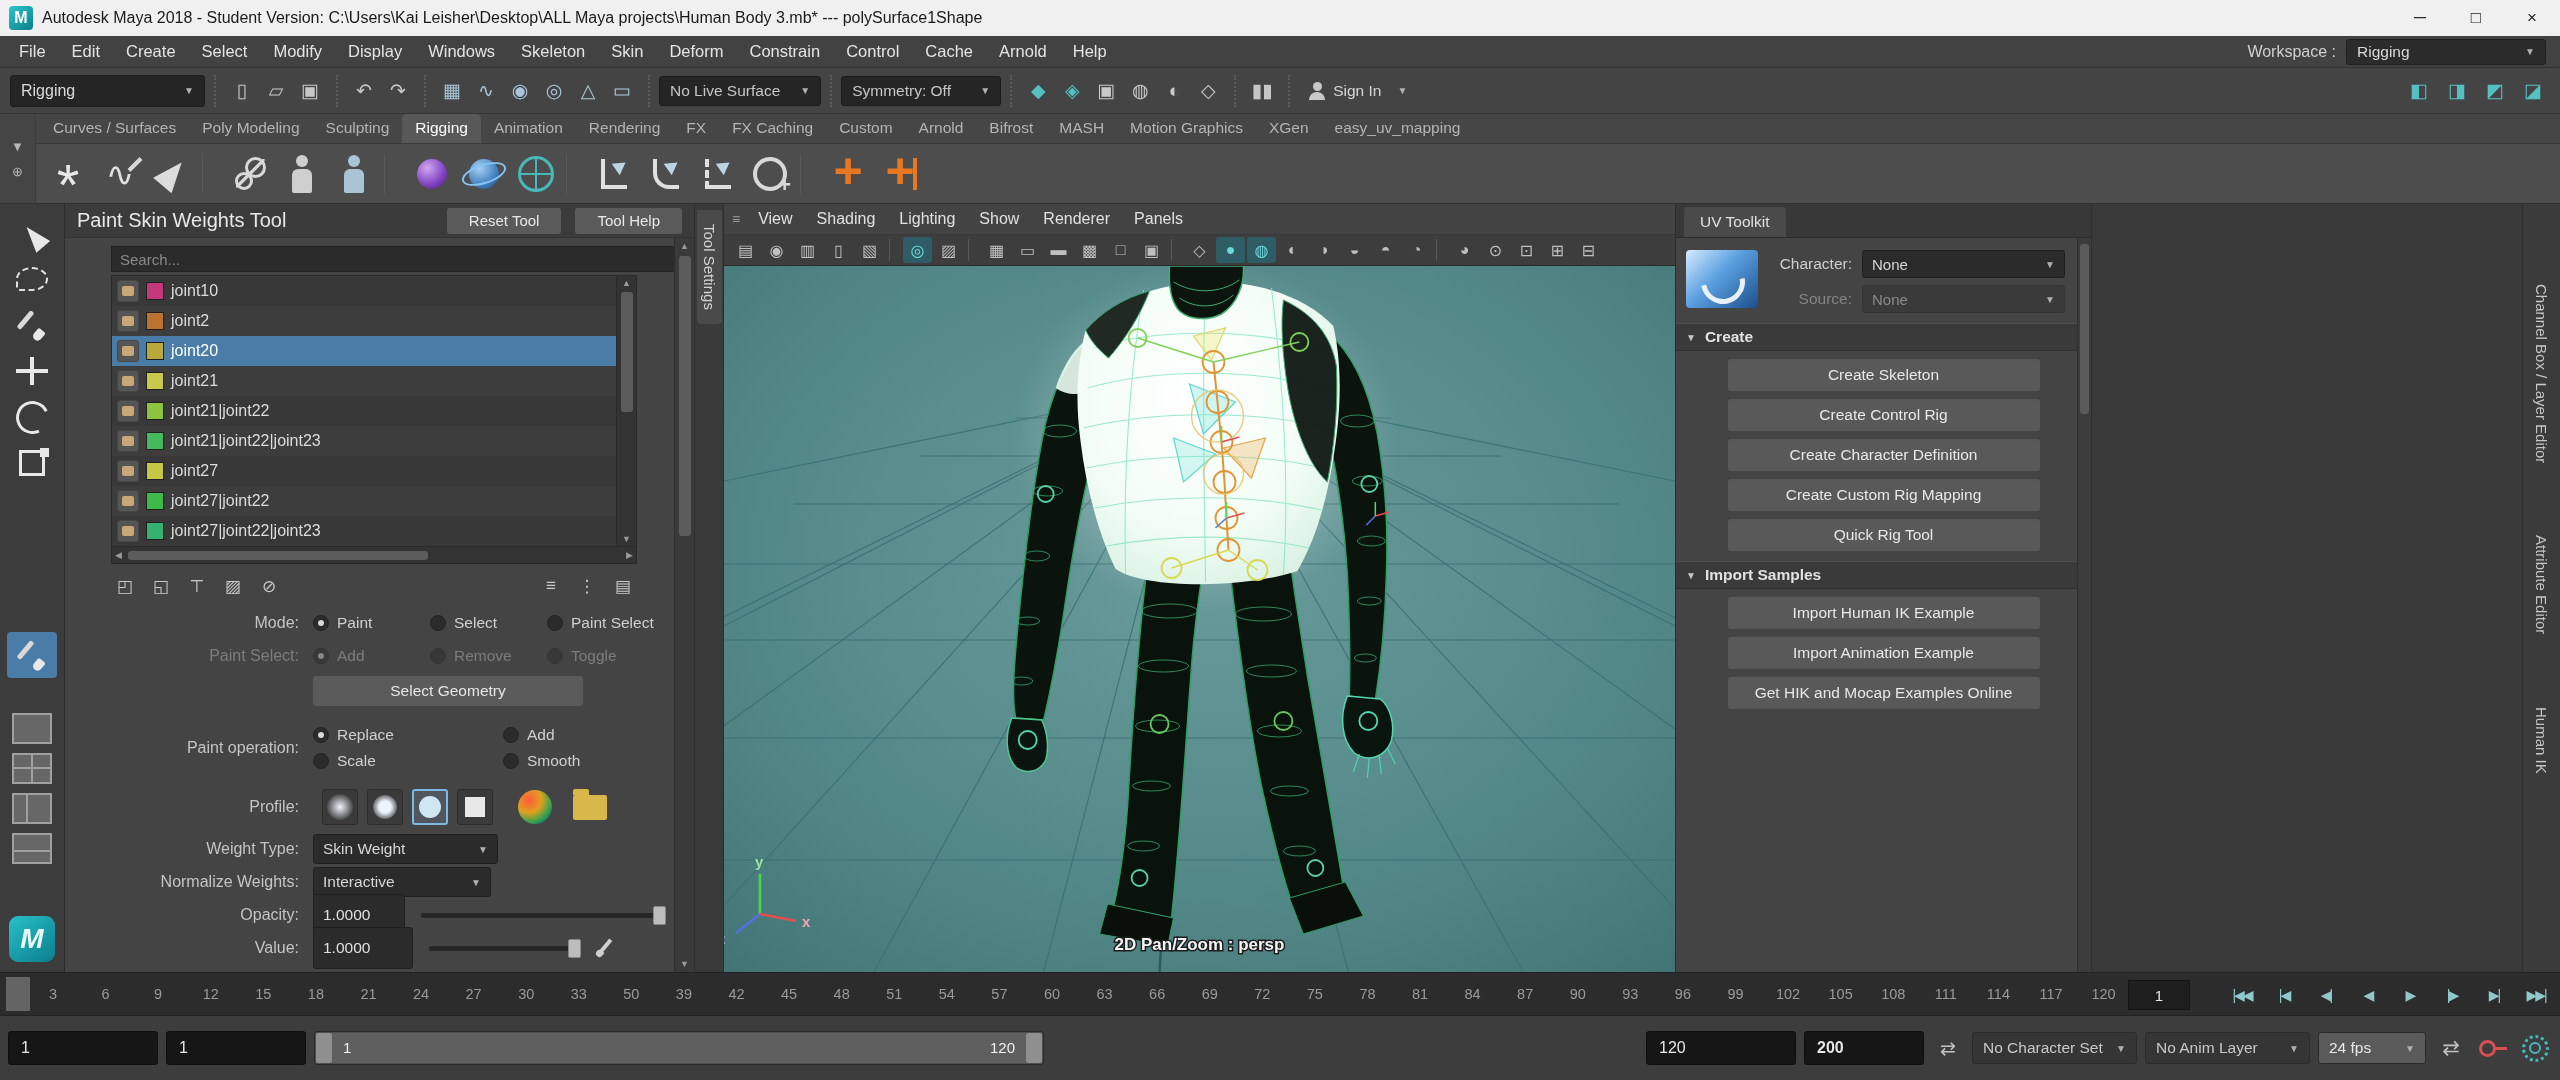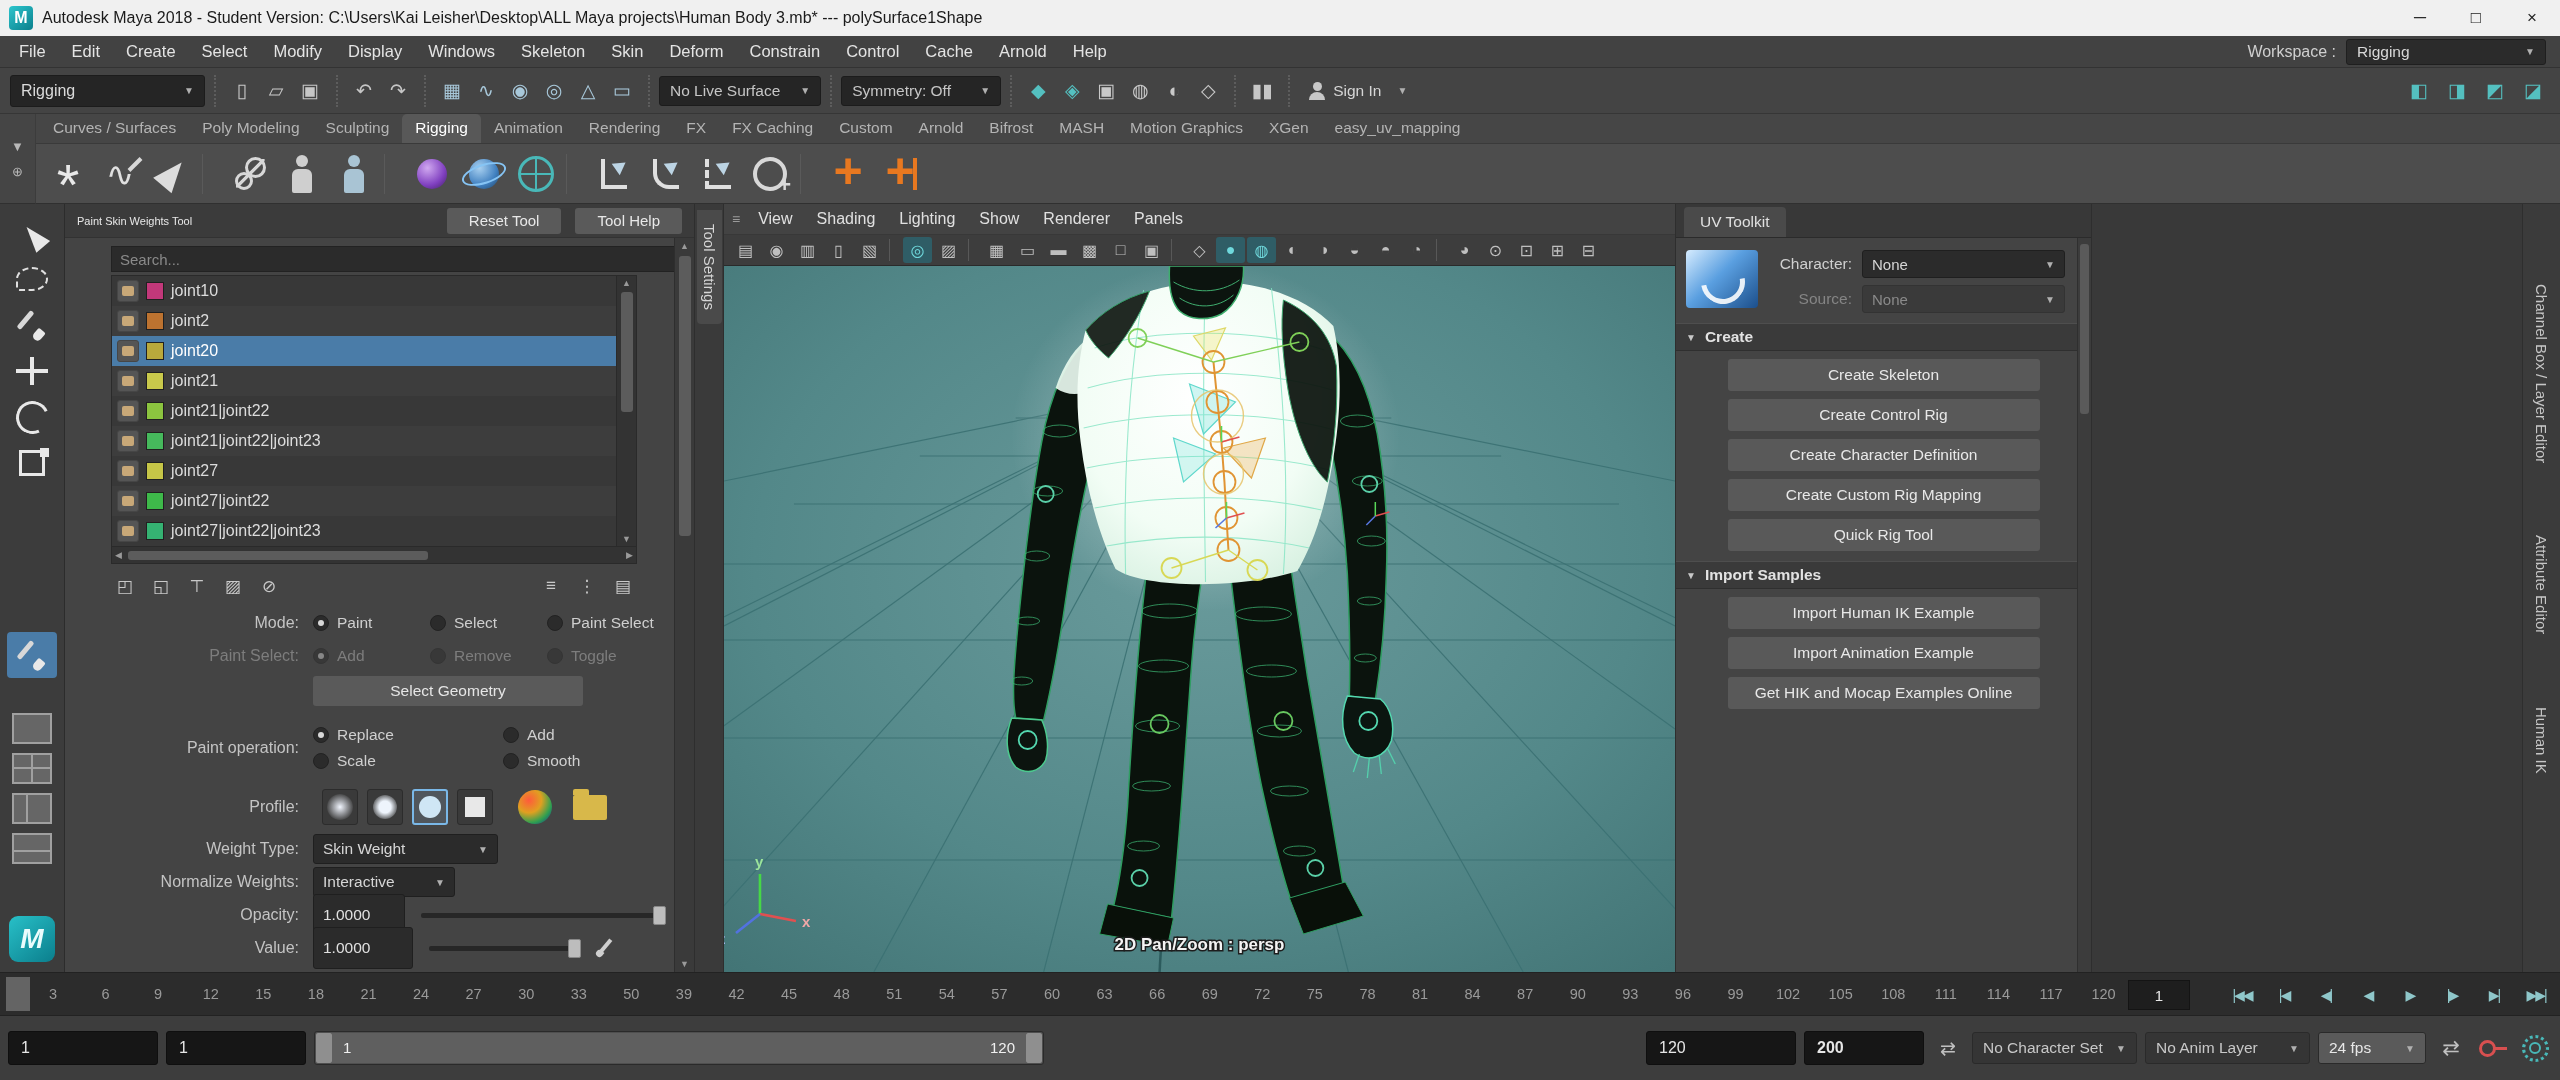--- a/index.html
+++ b/index.html
@@ -91,21 +91,21 @@
 .k-lay1::before,.k-lay4::before,.k-lay2::before,.k-lay3::before{content:"";width:36px;height:27px;border:2px solid #a0a0a0;background:#666;}
 .k-lay4::before{background:linear-gradient(#a0a0a0 0 0) center/2px 100% no-repeat,linear-gradient(#a0a0a0 0 0) center/100% 2px no-repeat,#666;}
 .k-lay2::before{background:linear-gradient(#a0a0a0 0 0) 35% 0/2px 100% no-repeat,#666;}
 .k-lay3::before{background:linear-gradient(#a0a0a0 0 0) 0 60%/100% 2px no-repeat,#666;}
 .maya-logo{margin-top:auto;width:46px;height:46px;border-radius:9px;background:linear-gradient(140deg,#28c0c8,#0b7e8c);display:flex;align-items:center;justify-content:center;color:#eafcfc;font-size:28px;font-weight:bold;font-style:italic;}
 .maya-logo::before{content:"M";}
 
 
 .tool-panel{width:630px;background:#444;border-right:1px solid #2e2e2e;position:relative;overflow:hidden;display:flex;flex-direction:column;}
 .tp-header{height:34px;background:#3b3b3b;border-bottom:1px solid #323232;display:flex;align-items:center;padding:0 12px;gap:14px;flex:0 0 auto;}
-.tp-title{font-size:11px;color:#e8e8e8;margin-right:auto;}
+.tp-title{font-size:20px;color:#e8e8e8;margin-right:auto;}
 .tp-btn{height:26px;padding:0 22px;background:#5a5a5a;border:none;border-radius:3px;color:#e8e8e8;font-size:15px;font-family:"Liberation Sans",sans-serif;}
 .tp-body{padding:8px 30px 0 14px;flex:1;overflow:hidden;}
 .search-row{width:572px;height:26px;margin-left:32px;background:#2b2b2b;border:1px solid #222;color:#8a8a8a;font-size:15px;display:flex;align-items:center;padding:0 8px;margin-bottom:3px;}
 .jlist{width:526px;margin-left:32px;background:#383838;border:1px solid #2a2a2a;position:relative;}
 .jrow{height:30px;display:flex;align-items:center;gap:7px;padding:0 26px 0 5px;}
 .jrow:nth-child(even){background:#3d3d3d;}
 .jrow.selected{background:#4a7ca8;}
 .jbtn{width:22px;height:22px;background:#555;border:1px solid #464646;border-radius:3px;display:flex;align-items:center;justify-content:center;flex:0 0 auto;}
 .jbtn-g{width:12px;height:10px;background:#c8a878;border-radius:2px;}
 .jswatch{width:18px;height:18px;border:1px solid #202020;flex:0 0 auto;}
@@ -136,21 +136,21 @@
 .brush{width:36px;height:36px;background:#3a3a3a;border:1px solid #2c2c2c;border-radius:3px;display:flex;align-items:center;justify-content:center;}
 .brush.sel{background:#50565c;border:2px solid #7ab8e8;}
 .brush-soft{width:26px;height:26px;border-radius:50%;background:radial-gradient(circle,#f2f6ff 0%,rgba(242,246,255,.06) 72%);}
 .brush-med{width:24px;height:24px;border-radius:50%;background:radial-gradient(circle,#eef4fc 35%,rgba(238,244,252,.05) 80%);}
 .brush-solid{width:22px;height:22px;border-radius:50%;background:#cfe6f5;}
 .brush-square{width:20px;height:20px;background:#e8e8e8;}
 .ramp-ball{width:34px;height:34px;border-radius:50%;margin-left:16px;background:radial-gradient(circle at 32% 30%,#ff5a3c,#e0a020 38%,#30a050 68%,#103890 96%);}
 .folder{width:34px;height:25px;background:#d8b84a;border-radius:2px;position:relative;margin-left:12px;}
 .folder::before{content:"";position:absolute;top:-6px;left:0;width:16px;height:6px;background:#d8b84a;border-radius:2px 2px 0 0;}
 .dd{height:30px;background:#2b2b2b;border:1px solid #1f1f1f;border-radius:3px;display:flex;align-items:center;padding:0 9px;color:#d6d6d6;font-size:15.5px;}
-.w180{width:185px;}.w150{width:142px;}
+.w180{width:185px;}.w150{width:178px;}
 .nfield{width:100px;height:42px;background:#2b2b2b;border:1px solid #1f1f1f;border-radius:3px;color:#e0e0e0;display:flex;align-items:center;padding:10px 9px;font-size:15.5px;}
 .slider{position:relative;width:270px;height:5px;background:#272727;border-radius:2px;margin-left:16px;}
 .slider .handle{position:absolute;right:-2px;top:-7px;width:13px;height:19px;background:#bdbdbd;border:1px solid #888;border-radius:2px;}
 .slider.short{width:150px;}
 .dropper{width:24px;height:24px;position:relative;margin-left:14px;}
 .dropper::before{content:"";position:absolute;left:11px;top:2px;width:4px;height:15px;background:#cfcfcf;transform:rotate(40deg);}
 .dropper::after{content:"";position:absolute;left:3px;top:14px;width:7px;height:7px;background:#cfcfcf;border-radius:50% 0 50% 50%;transform:rotate(40deg);}
 .tp-scroll{position:absolute;right:0;top:34px;bottom:0;width:20px;background:#3a3a3a;border-left:1px solid #2e2e2e;display:flex;flex-direction:column;align-items:center;padding:3px 0;}
 .tp-thumb{width:12px;height:280px;background:#5c5c5c;border-radius:3px;margin-top:5px;margin-bottom:auto;}
 

